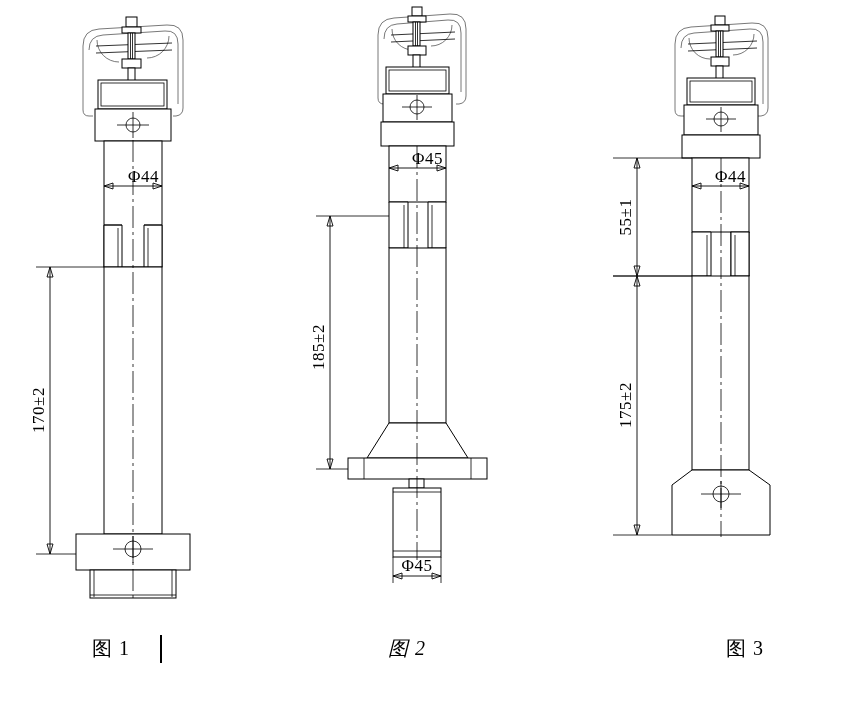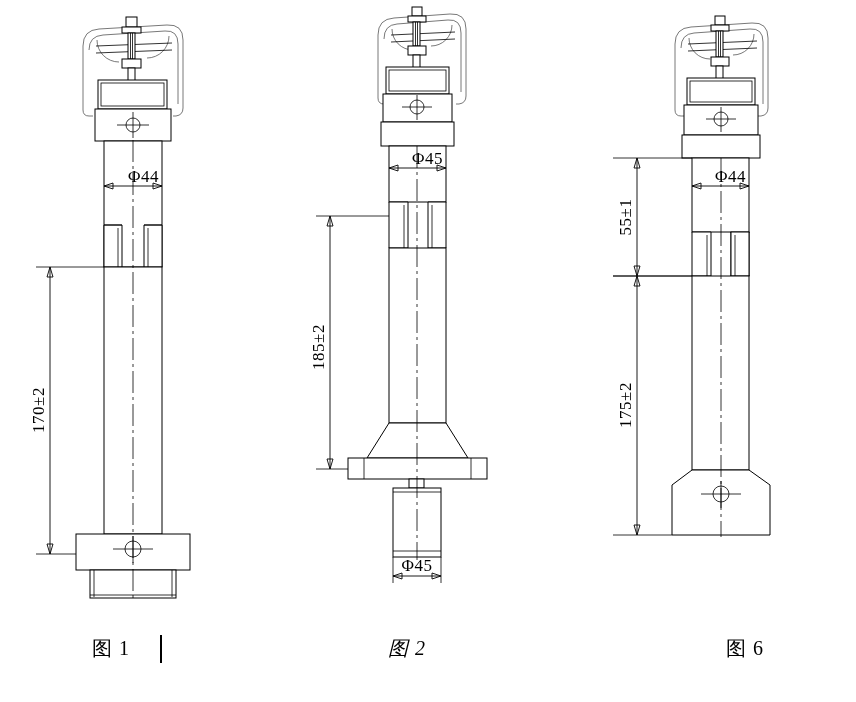--- a/index.html
+++ b/index.html
@@ -242,15 +242,15 @@
     <text class="dtxt-v" x="631" y="405" transform="rotate(-90 631 405)" text-anchor="middle">175±2</text>
   </g>
 
 </svg>
 
 <div class="caption" style="left:92px;top:635px;">图 1</div>
 <div class="caret" style="left:160px;top:635px;"></div>
 
 <div class="caption" style="left:388px;top:635px;font-style:italic;">图 2</div>
 
-<div class="caption" style="left:726px;top:635px;">图 6</div>
+<div class="caption" style="left:726px;top:635px;">图 3</div>
 
 </div>
 
 </body></html>

